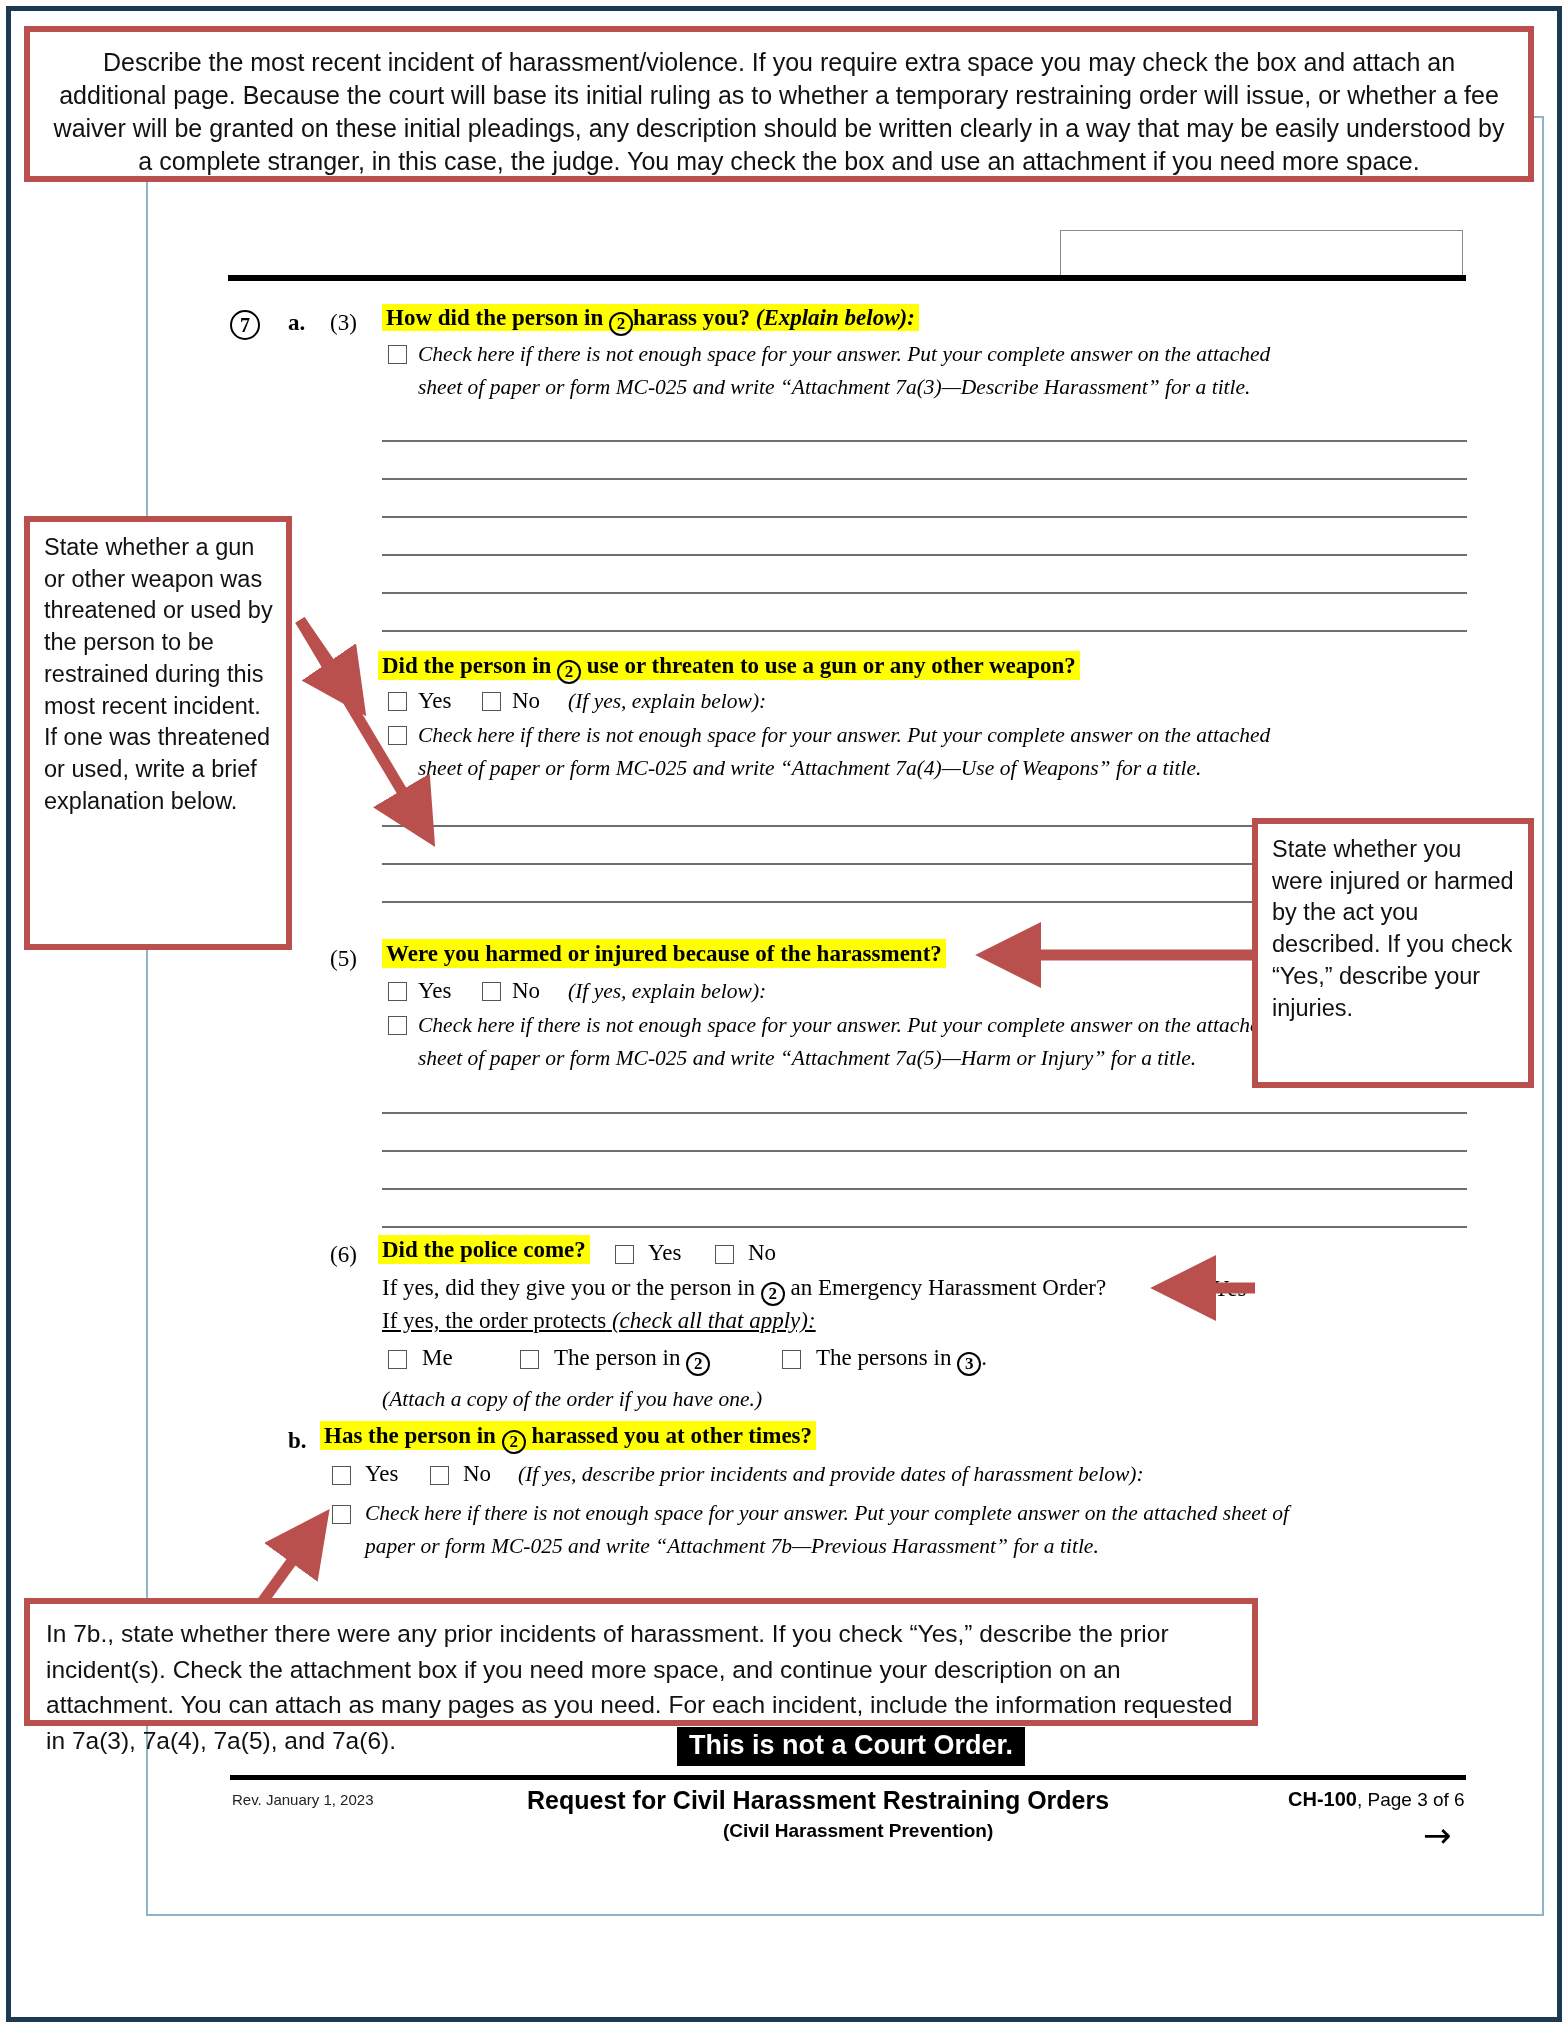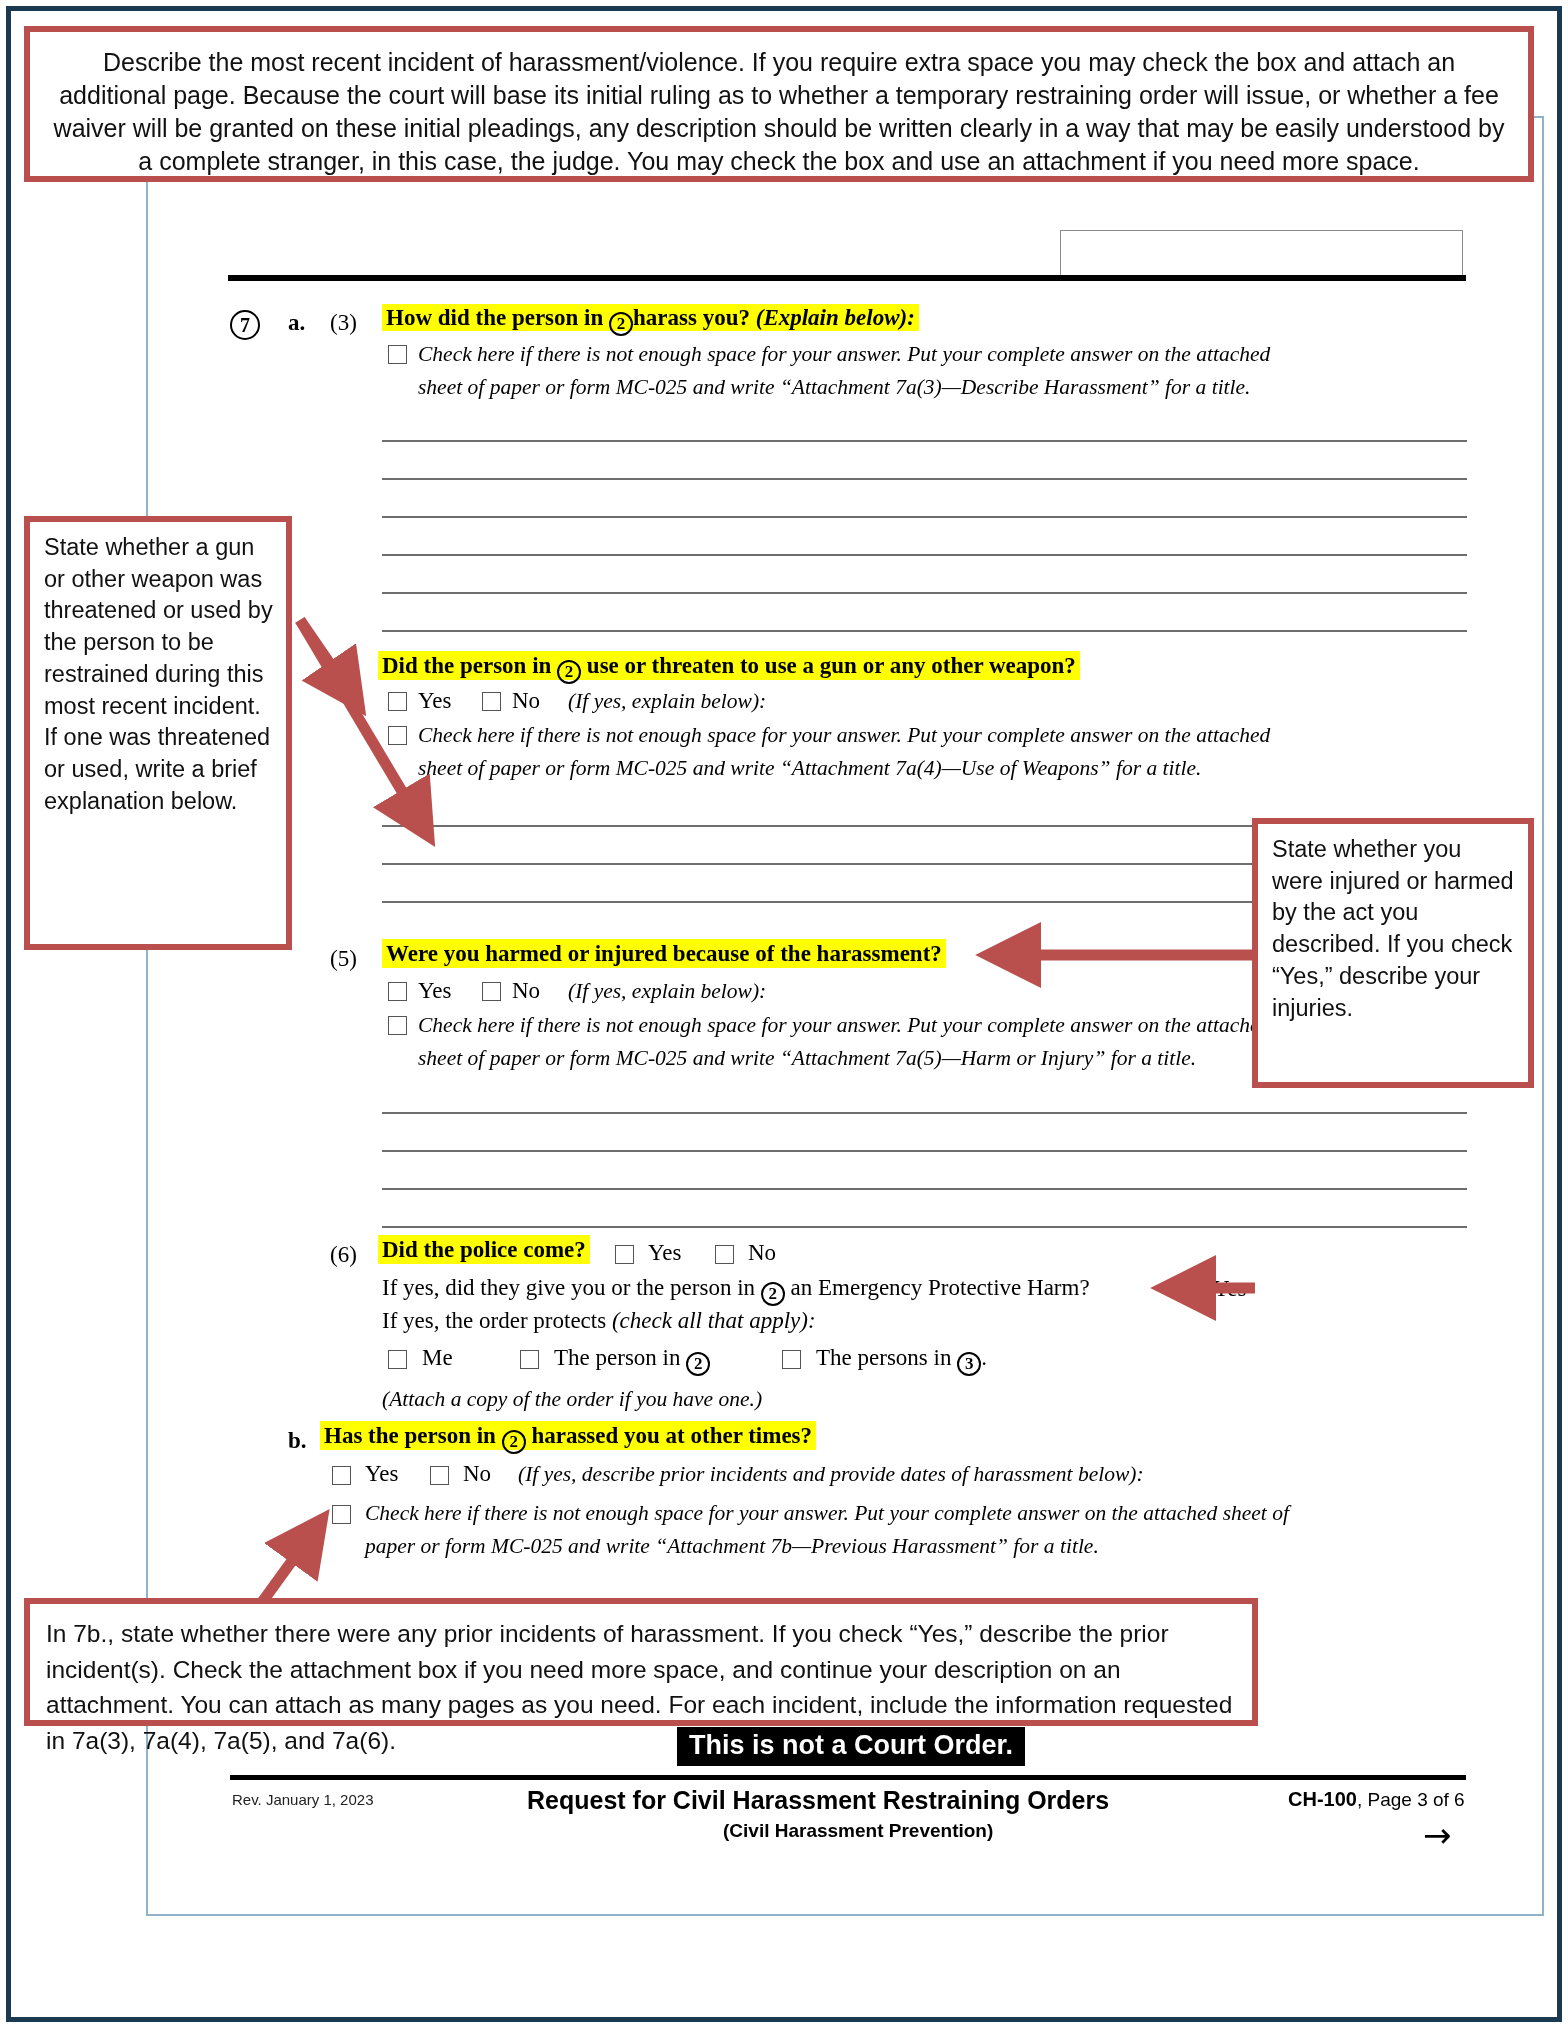--- a/index.html
+++ b/index.html
@@ -271,26 +271,26 @@
       <span class="hl bold" style="padding:2px 4px;"><span>Did the police come?</span></span>
     </div>
     <span class="cb" style="position:absolute; left:615px; top:1245px;"></span>
     <div class="q-text" style="left:648px; top:1240px;">Yes</div>
     <span class="cb" style="position:absolute; left:715px; top:1245px;"></span>
     <div class="q-text" style="left:748px; top:1240px;">No</div>
 
     <div class="q-text" style="left:382px; top:1275px;">
       <span>If yes, did they give you or the person in</span>
       <span class="num-circle sm">2</span>
-      <span>an Emergency Protective Harm?</span>
+      <span>an Emergency Harassment Order?</span>
     </div>
     <span class="cb" style="position:absolute; left:1180px; top:1282px;"></span>
     <div class="q-text" style="left:1213px; top:1276px;">Yes</div>
 
-    <div class="q-text" style="left:382px; top:1308px;">
+    <div class="q-text" style="left:382px; top:1308px;text-decoration:underline;">
       <span>If yes, the order protects</span>
       <span class="it">(check all that apply):</span>
     </div>
 
     <span class="cb" style="position:absolute; left:388px; top:1350px;"></span>
     <div class="q-text" style="left:422px; top:1345px;">Me</div>
     <span class="cb" style="position:absolute; left:520px; top:1350px;"></span>
     <div class="q-text" style="left:554px; top:1345px;">
       <span>The person in</span>
       <span class="num-circle sm">2</span>

